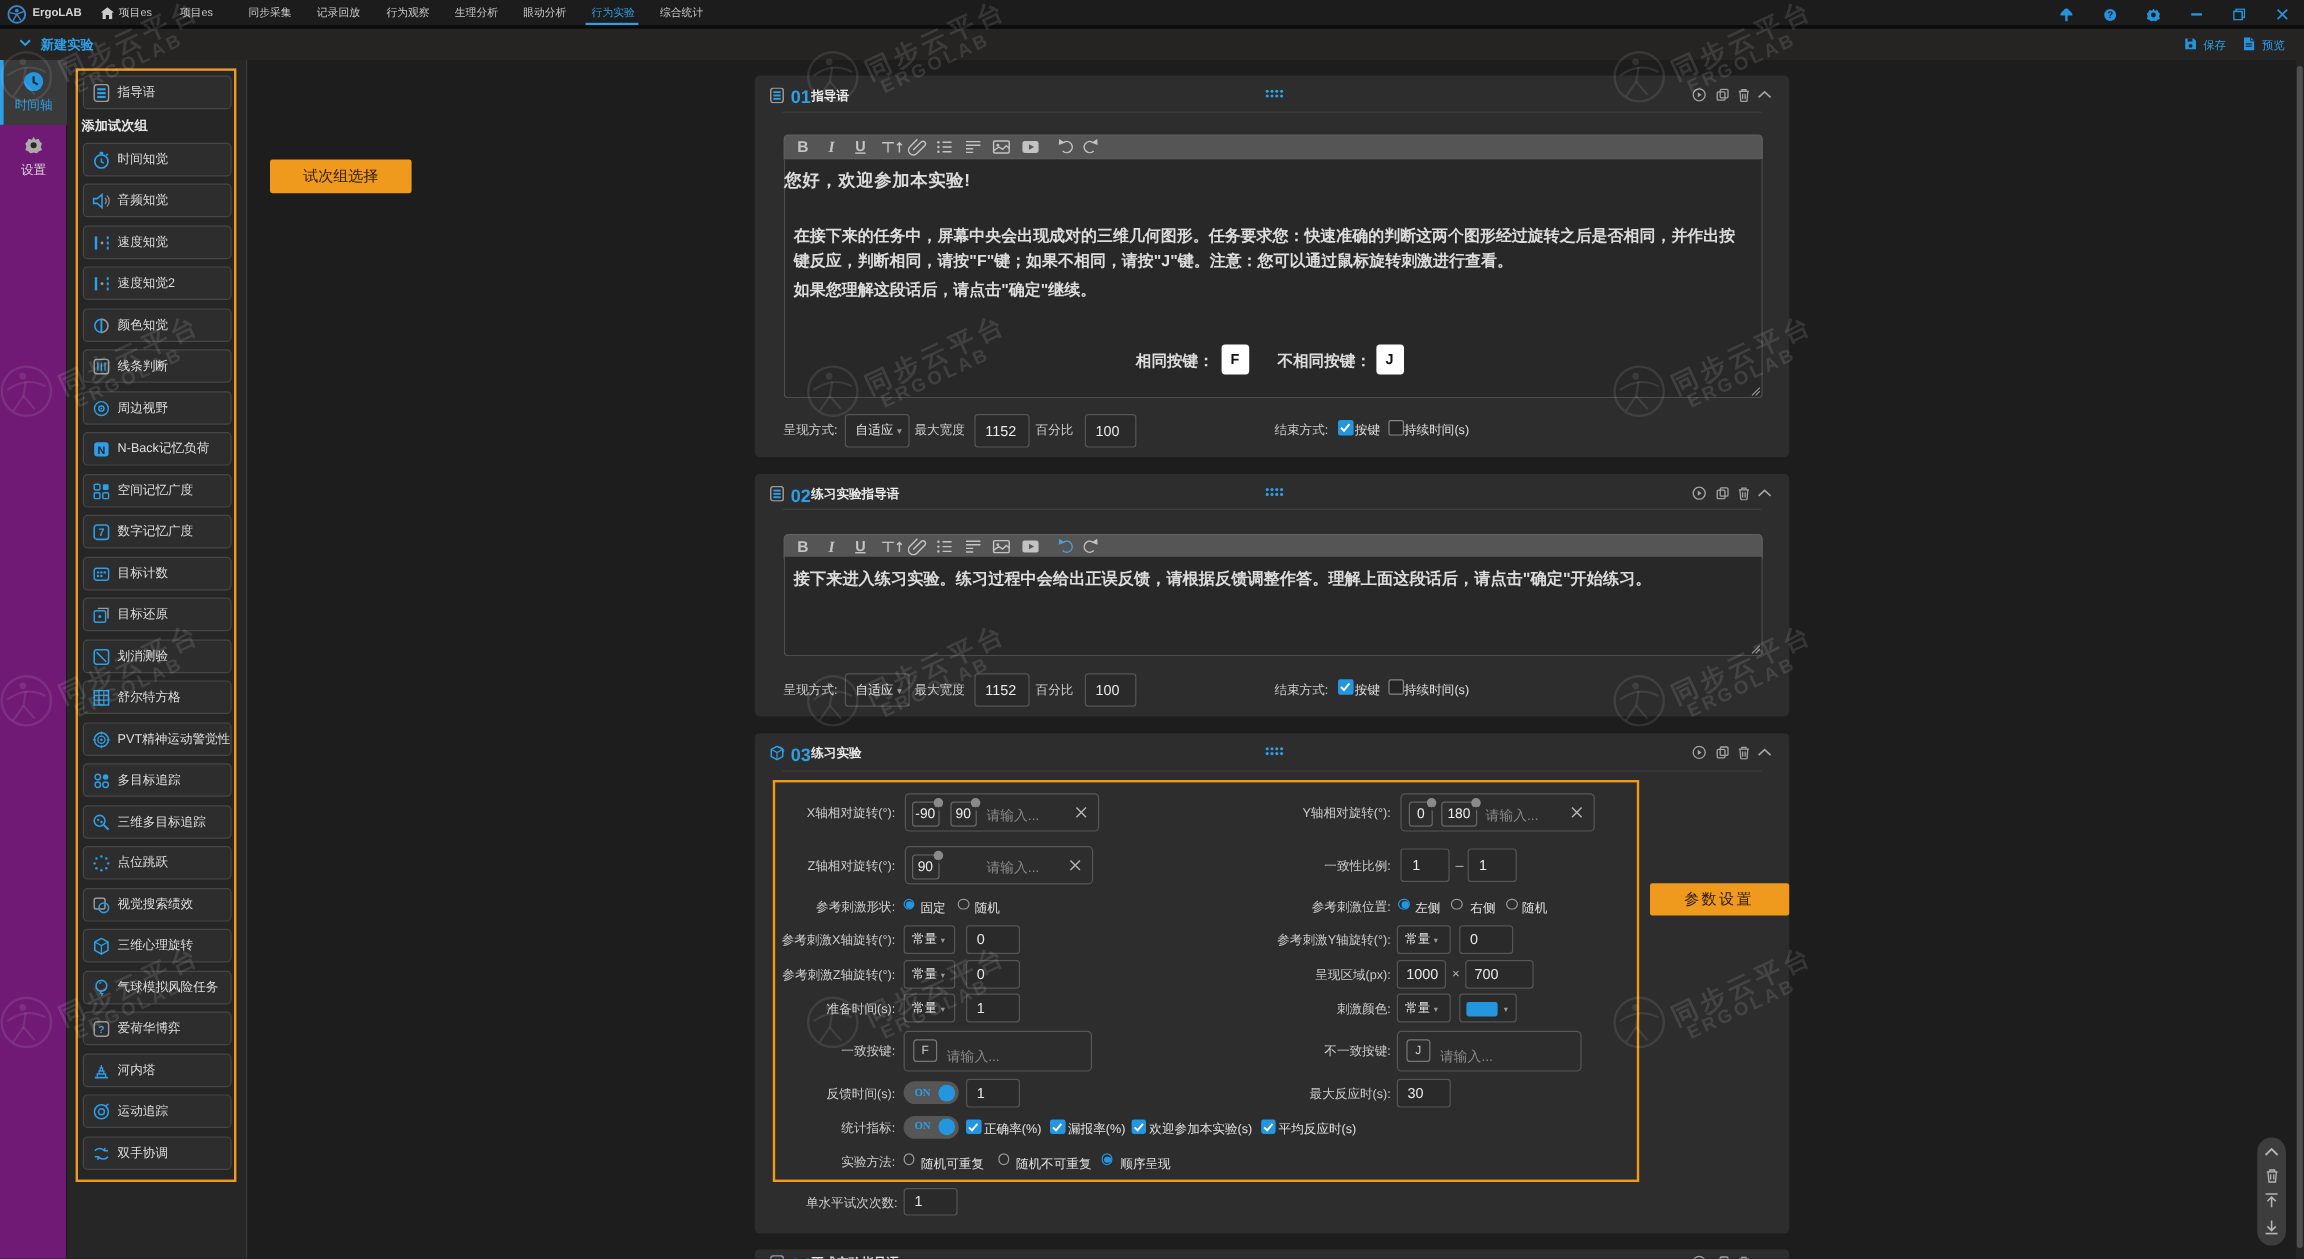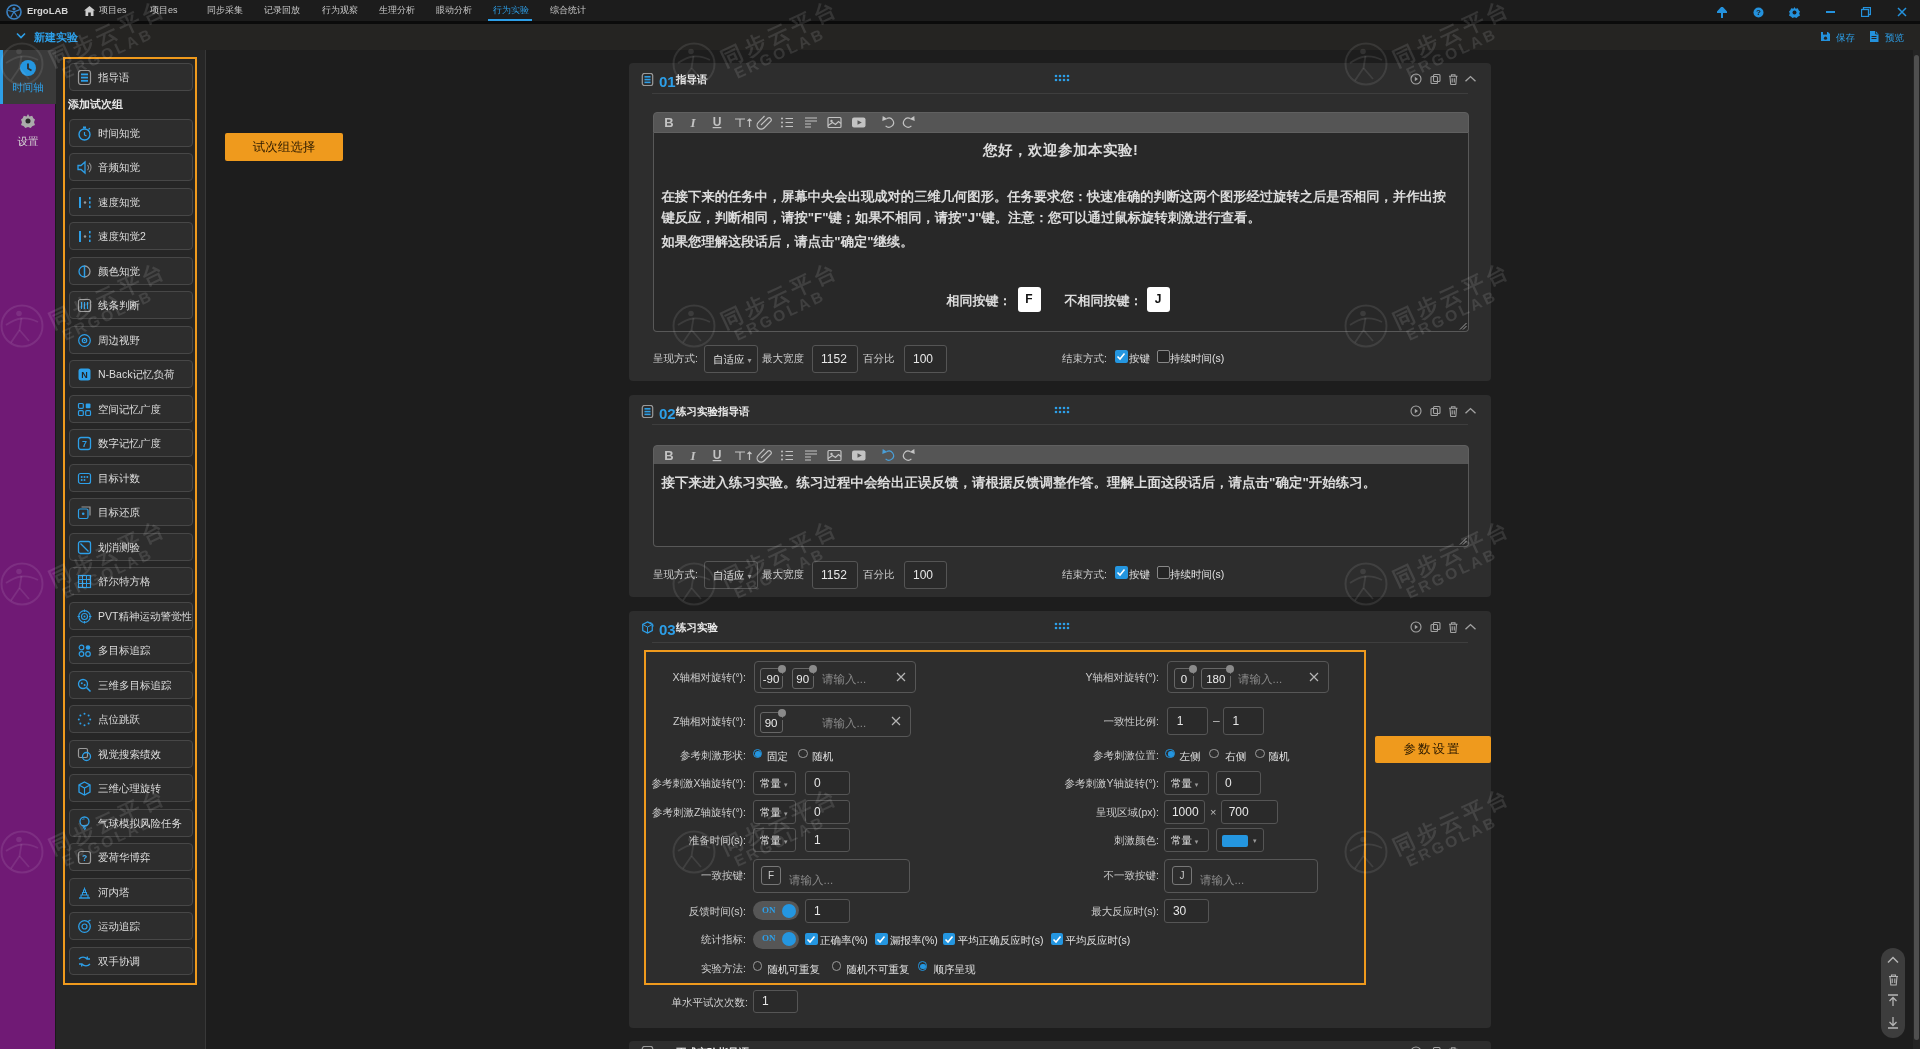--- a/index.html
+++ b/index.html
@@ -440,21 +440,21 @@
               <path d="M230.4 6 L225.7 2.9 L225.3 7.9 Z" fill="#c3c3c3" stroke="none"></path>
             </g>
           <g>
               <path d="M253.4 5.6 A4.6 4.6 0 1 0 254.4 12.8" fill="none"></path>
               <path d="M252.6 6 L257.3 2.9 L257.7 7.9 Z" fill="#c3c3c3" stroke="none"></path>
             </g>
         </g>
       </svg>
     </div>
     <div class="edit-body" style="top:70px;height:199px;font-size:13.3px;font-weight:600">
-      <div style="text-align:center;margin-top:8px;font-size:14.5px;letter-spacing:0.5px">您好，欢迎参加本实验!</div>
+      <div style="text-align:left;margin-top:8px;font-size:14.5px;letter-spacing:0.5px">您好，欢迎参加本实验!</div>
       <div style="margin:26px 8px 0 8px;line-height:21px">在接下来的任务中，屏幕中央会出现成对的三维几何图形。任务要求您：快速准确的判断这两个图形经过旋转之后是否相同，并作出按<br>键反应，判断相同，请按"F"键；如果不相同，请按"J"键。注意：您可以通过鼠标旋转刺激进行查看。</div>
       <div style="margin:3px 8px 0 8px;line-height:21px">如果您理解这段话后，请点击"确定"继续。</div>
       <div class="abs" style="left:293px;top:159px;font-size:13px">相同按键：</div>
       <div class="kbd" style="left:364px;top:153.5px;width:23px;height:25px;line-height:25px;font-size:12px">F</div>
       <div class="abs" style="left:411px;top:159px;font-size:13px">不相同按键：</div>
       <div class="kbd" style="left:493px;top:153.5px;width:23px;height:25px;line-height:25px;font-size:12px">J</div>
       <svg class="abs" style="right:1px;bottom:1px" width="8" height="8" viewBox="0 0 8 8">
           <path d="M1 7.5 L7.5 1 M4 7.5 L7.5 4" stroke="#999" stroke-width="1"></path>
         </svg>
     </div>
@@ -716,21 +716,21 @@
         <svg width="10" height="9" viewBox="0 0 10 9">
           <path d="M1.5 4.5 L4 7 L8.5 1.5" stroke="#fff" stroke-width="1.6" fill="none"></path>
         </svg>
       </div>
     <div class="opt" style="left:261px;top:323px">漏报率(%)</div>
     <div class="ckb" style="left:313.8px;top:321.5px">
         <svg width="10" height="9" viewBox="0 0 10 9">
           <path d="M1.5 4.5 L4 7 L8.5 1.5" stroke="#fff" stroke-width="1.6" fill="none"></path>
         </svg>
       </div>
-    <div class="opt" style="left:328.8px;top:323px">平均正确反应时(s)</div>
+    <div class="opt" style="left:328.8px;top:323px">欢迎参加本实验(s)</div>
     <div class="ckb" style="left:421.5px;top:321.5px">
         <svg width="10" height="9" viewBox="0 0 10 9">
           <path d="M1.5 4.5 L4 7 L8.5 1.5" stroke="#fff" stroke-width="1.6" fill="none"></path>
         </svg>
       </div>
     <div class="opt" style="left:436.5px;top:323px">平均反应时(s)</div>
 
     <div class="flbl" style="left:0;top:351px;width:117px">实验方法:</div>
     <div class="rad" style="left:123.6px;top:350px"></div>
     <div class="opt" style="left:138.5px;top:352px">随机可重复</div>

